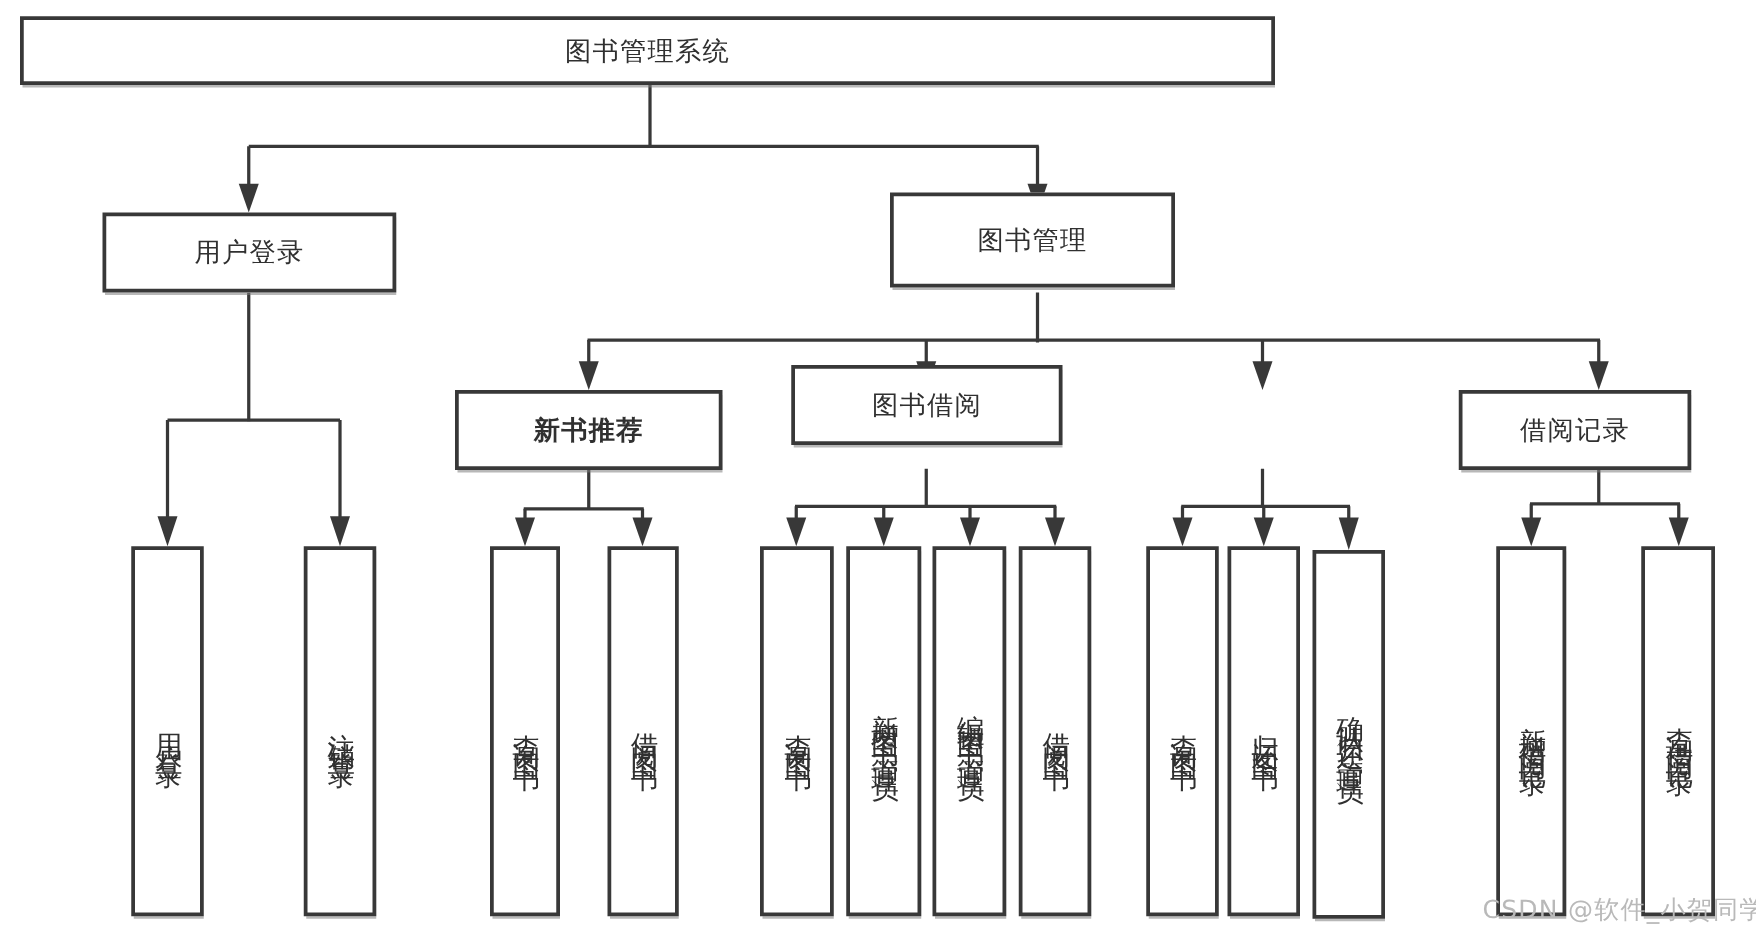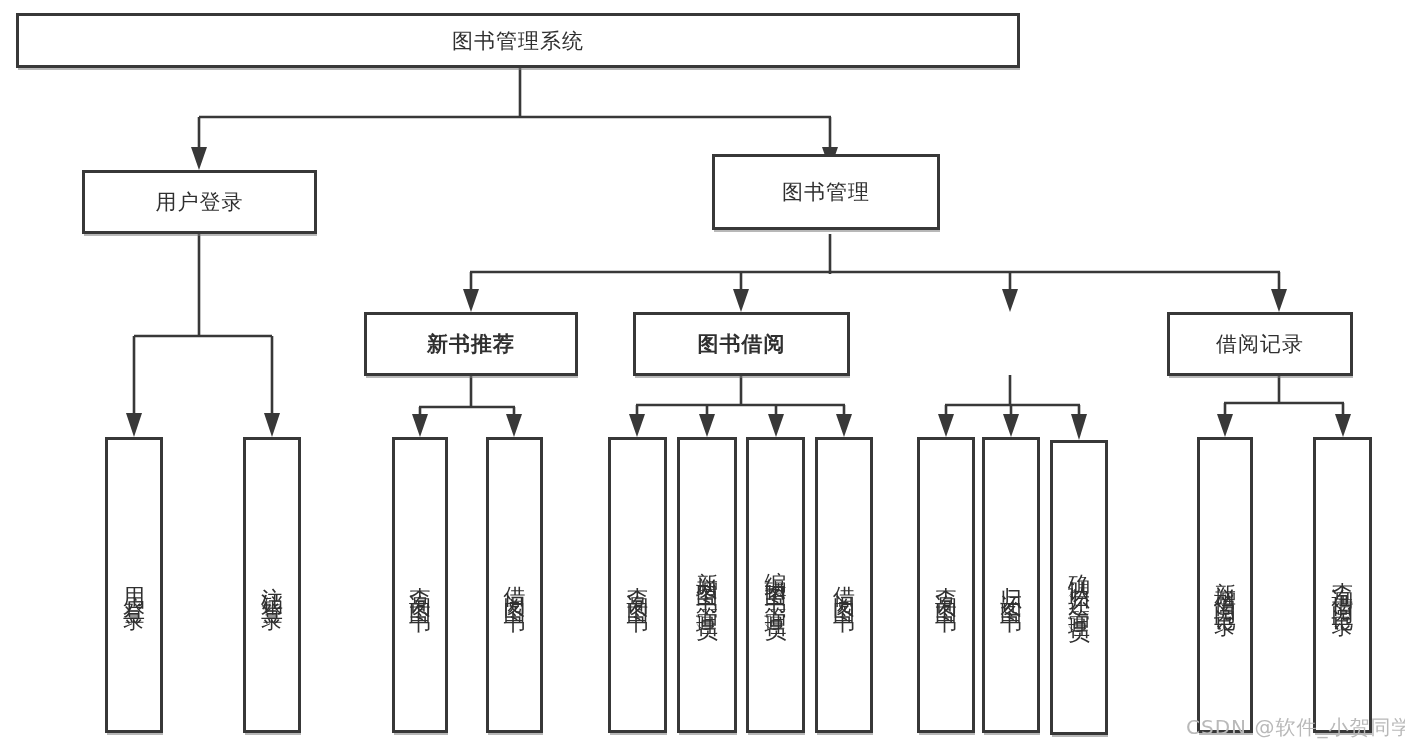--- a/index.html
+++ b/index.html
@@ -58,21 +58,21 @@
     color: #b9b9b9;
     letter-spacing: 1px;
     white-space: nowrap;
     z-index: 3;
   }
   
   #n-root          { left:16px;   top:13px;  width:1004px; height:55px; }
   #n-user-login    { left:82px;   top:170px; width:235px;  height:64px; }
   #n-book-mgmt     { left:712px;  top:154px; width:228px;  height:76px; }
   #n-new-books     { left:364px;  top:312px; width:214px;  height:64px;font-weight:bold; }
-  #n-book-borrow   { left:633px;  top:312px; width:217px;  height:64px;font-weight:bold; }
+  #n-book-borrow   { left:633px;  top:292px; width:217px;  height:64px; }
   #n-current       { left:901px;  top:312px; width:218px;  height:64px; }
   #n-records       { left:1167px; top:312px; width:186px;  height:64px; }
 
   #l-user-login    { left:105px;  top:437px; width:58px; height:296px; }
   #l-logout        { left:243px;  top:437px; width:58px; height:296px; }
   #l-nb-query      { left:392px;  top:437px; width:56px; height:296px; }
   #l-nb-borrow     { left:486px;  top:437px; width:57px; height:296px; }
   #l-bb-query      { left:608px;  top:437px; width:59px; height:296px; }
   #l-bb-add        { left:677px;  top:437px; width:60px; height:296px; letter-spacing:7px; }
   #l-bb-edit       { left:746px;  top:437px; width:59px; height:296px; letter-spacing:7px; }

